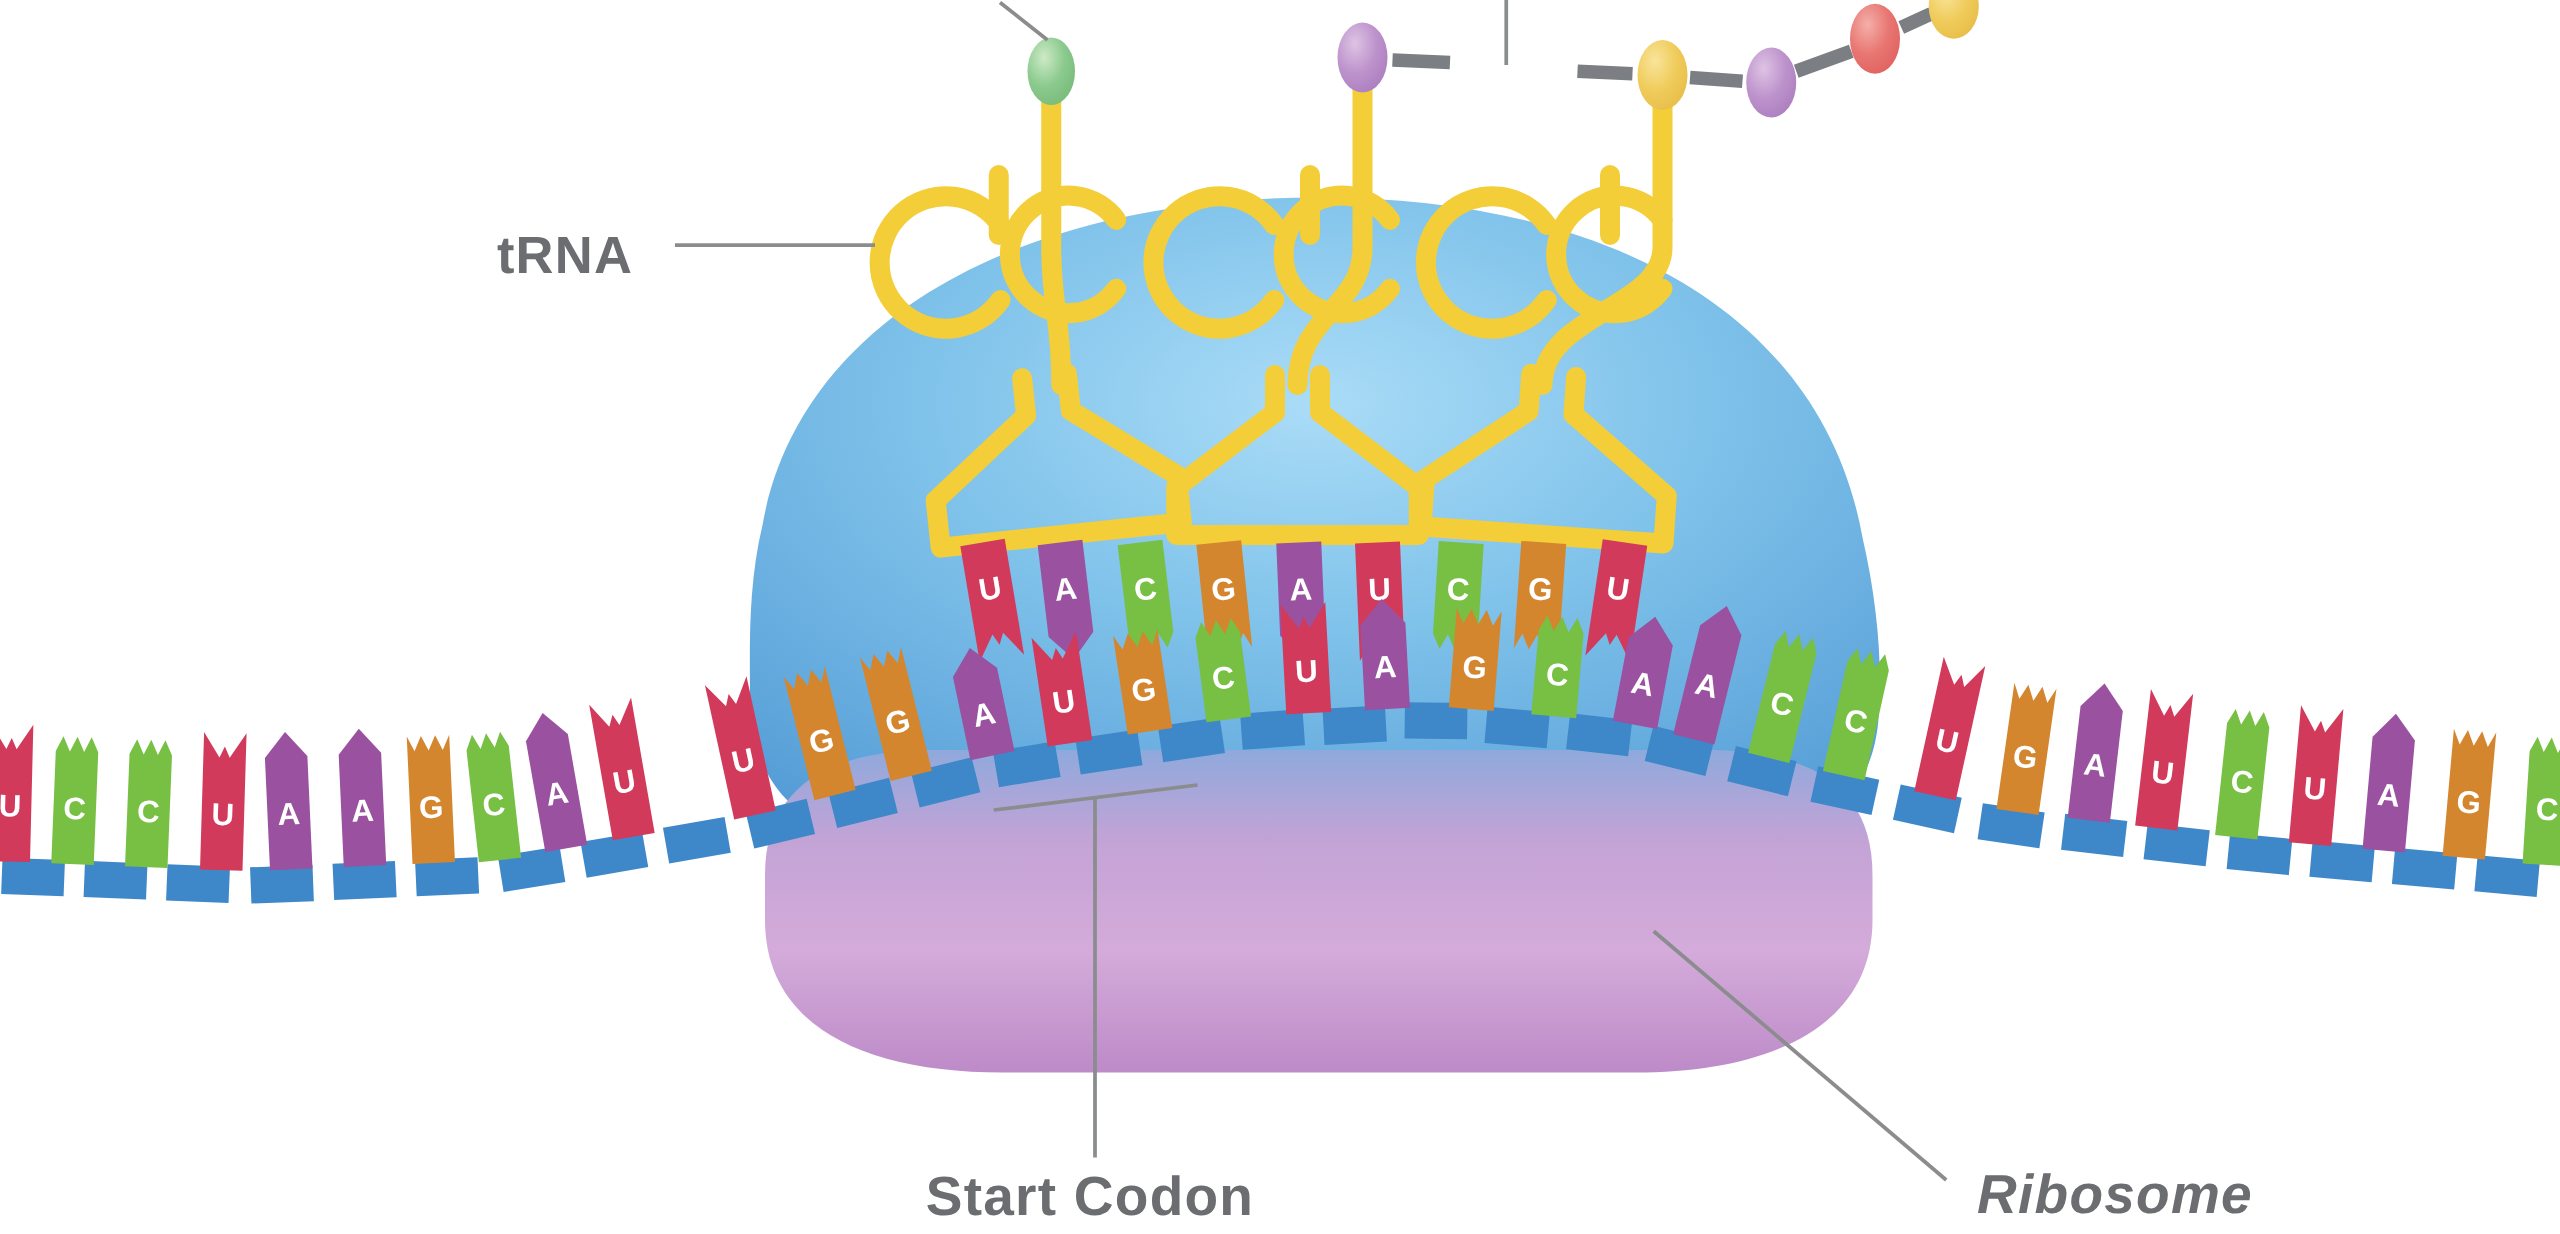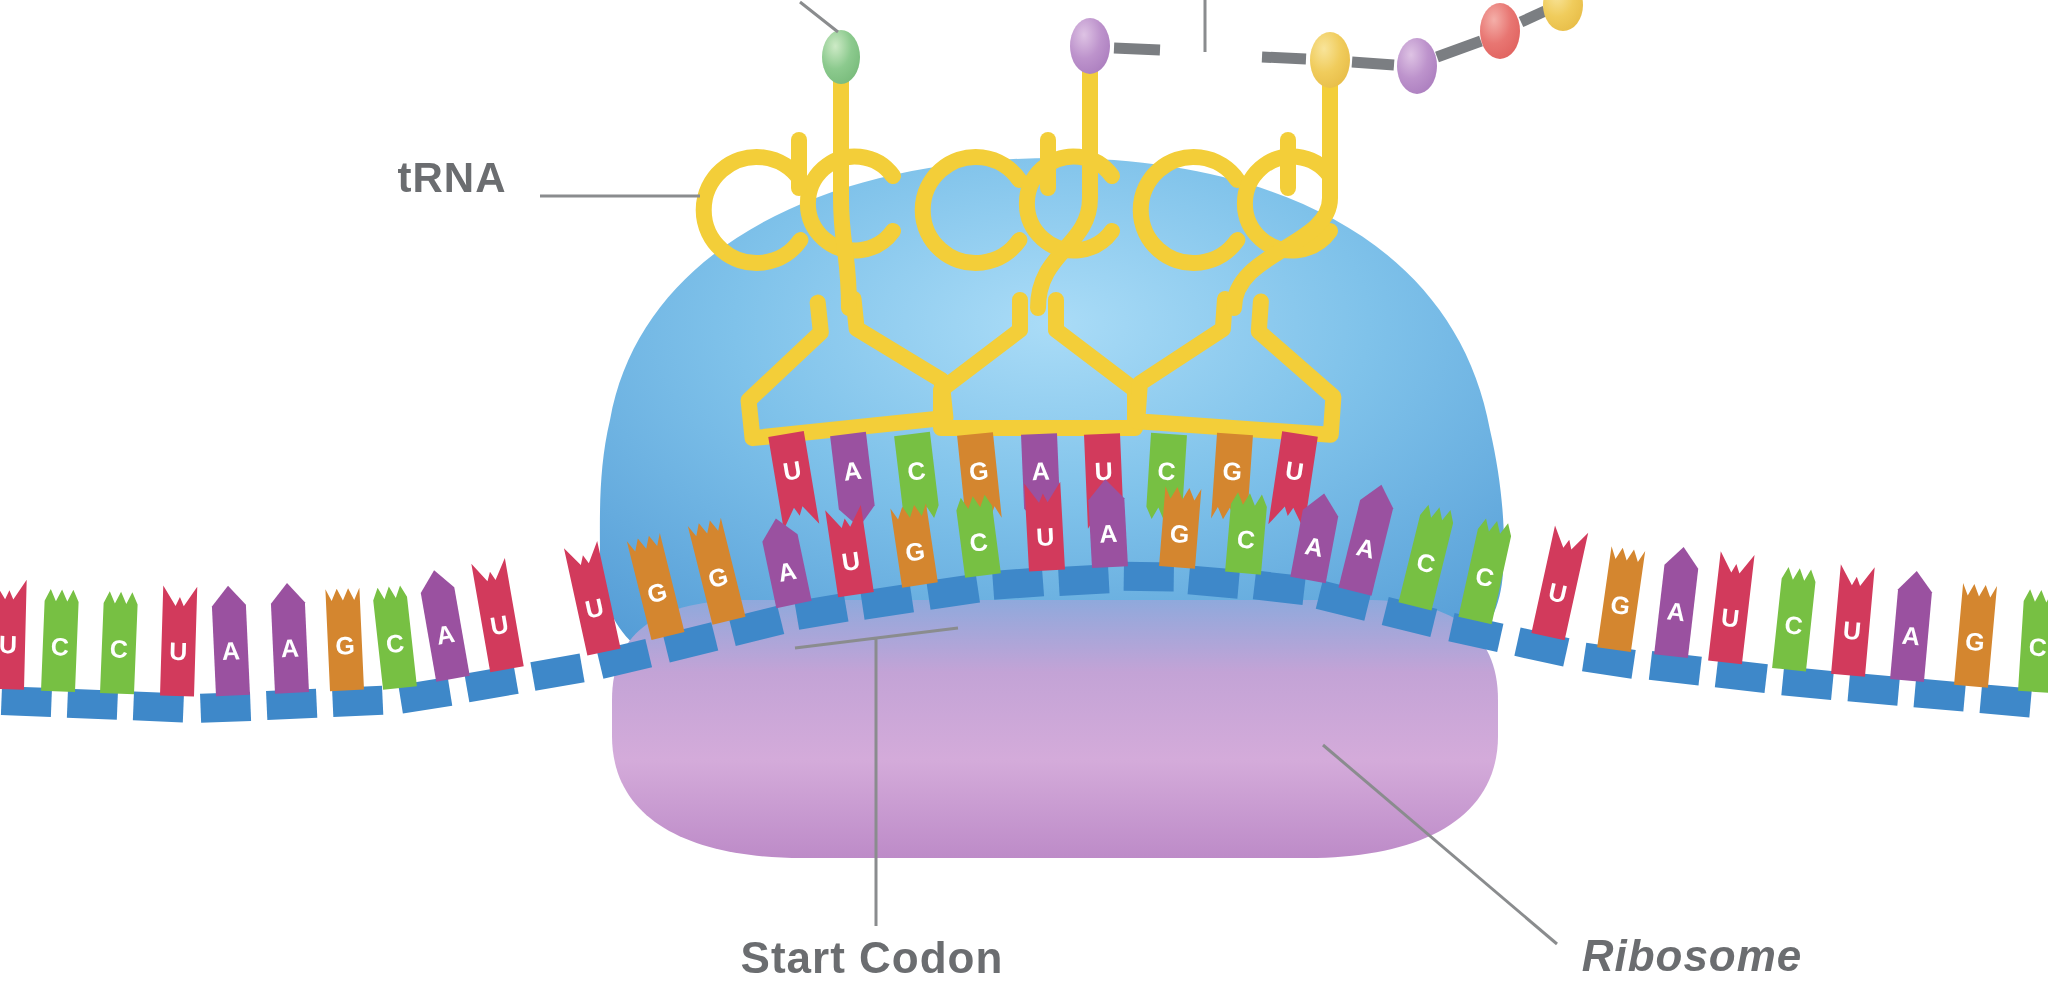--- a/index.html
+++ b/index.html
@@ -1,21 +1,21 @@
 <!DOCTYPE html>
 <html><head>
 <meta charset="utf-8">
 <style>
   html,body{margin:0;padding:0;background:#ffffff;}
   .stage{position:relative;width:2048px;height:987px;background:#ffffff;overflow:hidden;
          font-family:"Liberation Sans",sans-serif;}
   .stage svg{position:absolute;left:0;top:0;}
   .diagram-label{position:absolute;transform:translate(-50%,-50%);color:#6b6d70;
          font-weight:bold;white-space:nowrap;letter-spacing:1px;}
-  #label-trna{left:452px;top:178px;font-size:42px;}
+  #label-trna{left:452px;top:204px;font-size:42px;}
   #label-start{left:872px;top:958px;font-size:44px;}
   #label-ribosome{left:1692px;top:956px;font-size:44px;font-style:italic;}
   .base-letter{font-weight:bold;fill:#ffffff;}
 </style>
 </head>
 <body>
 
 <div class="stage">
   <svg width="2048" height="987" viewBox="0 0 2048 987">
     <defs>

